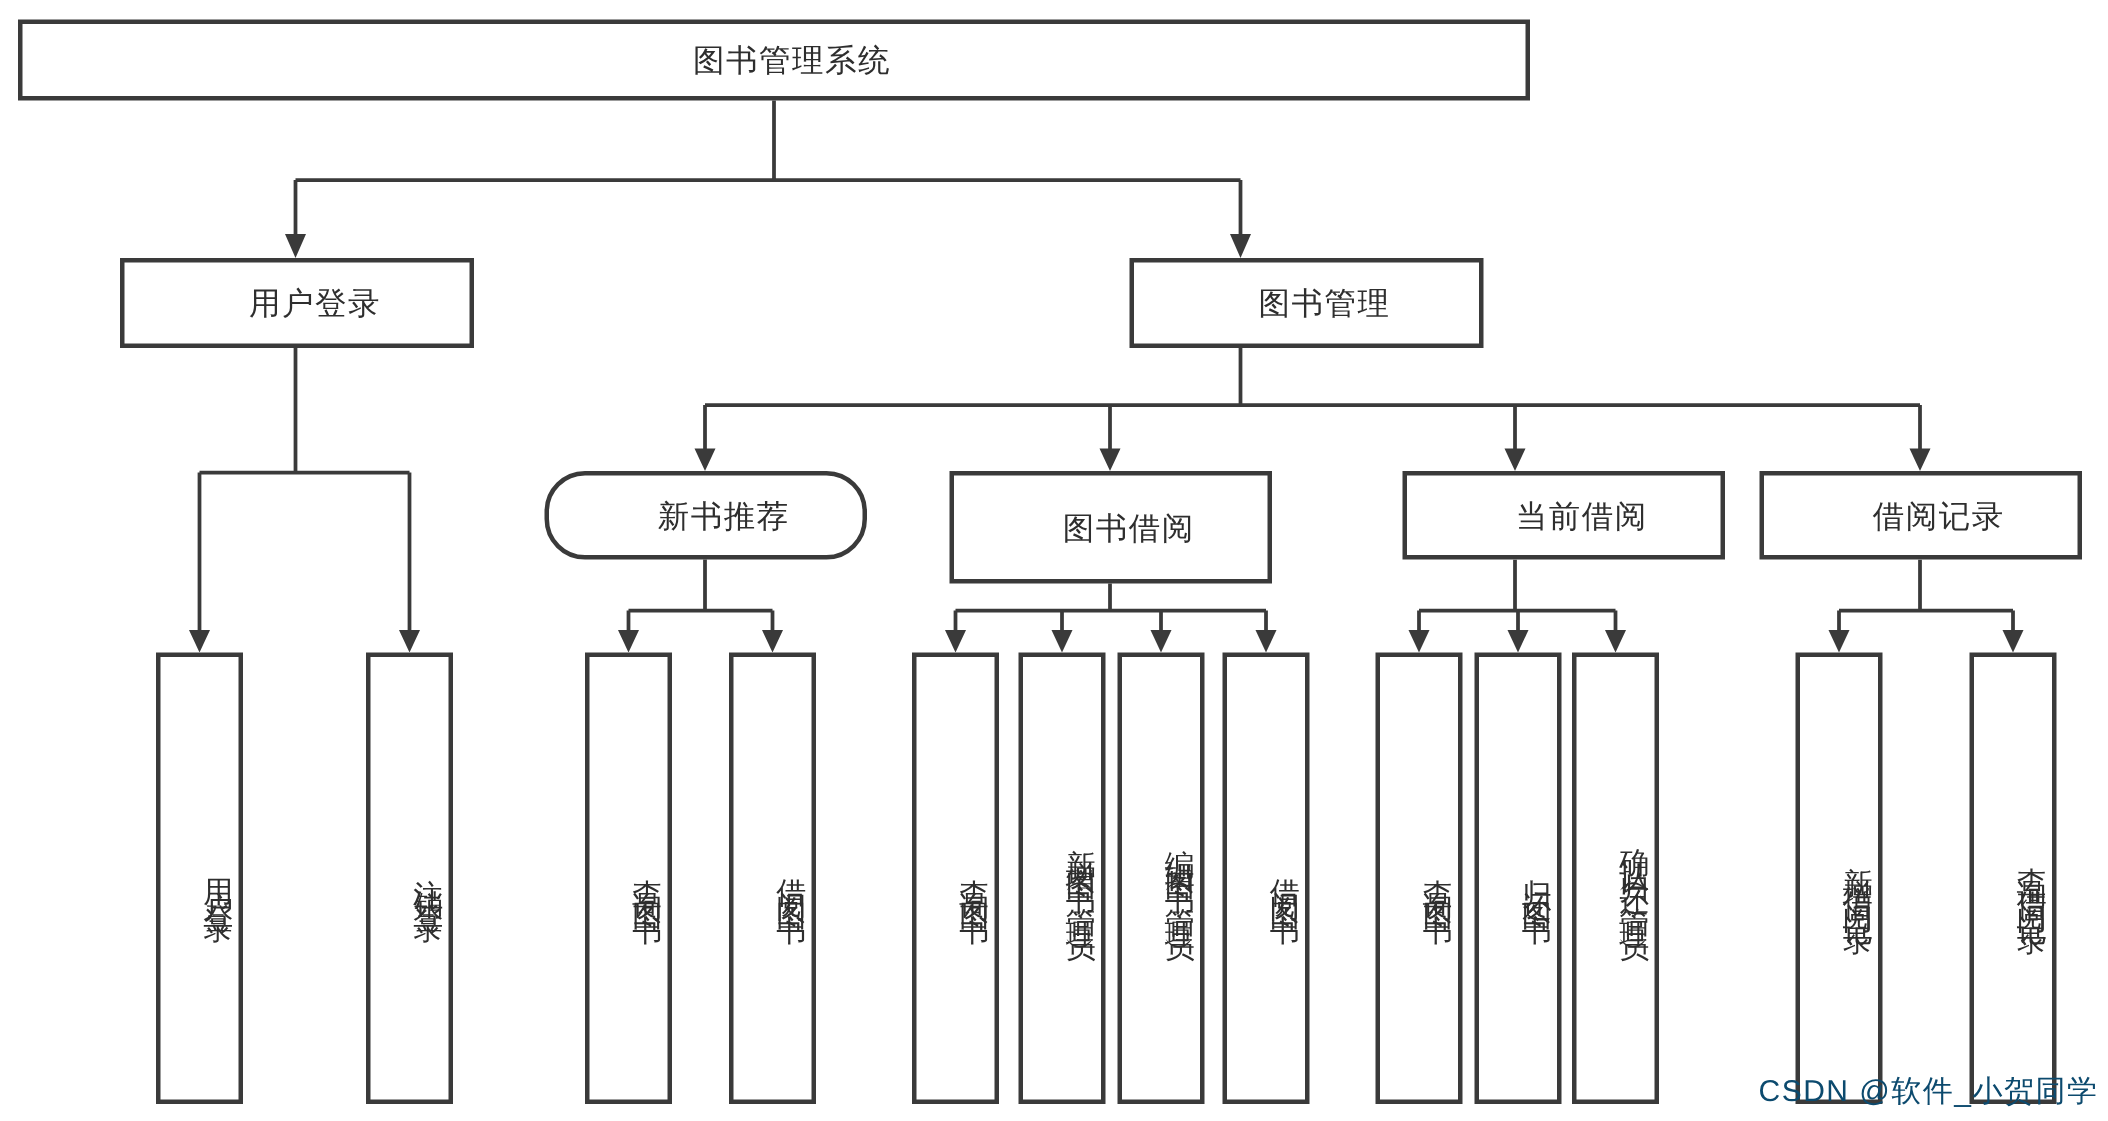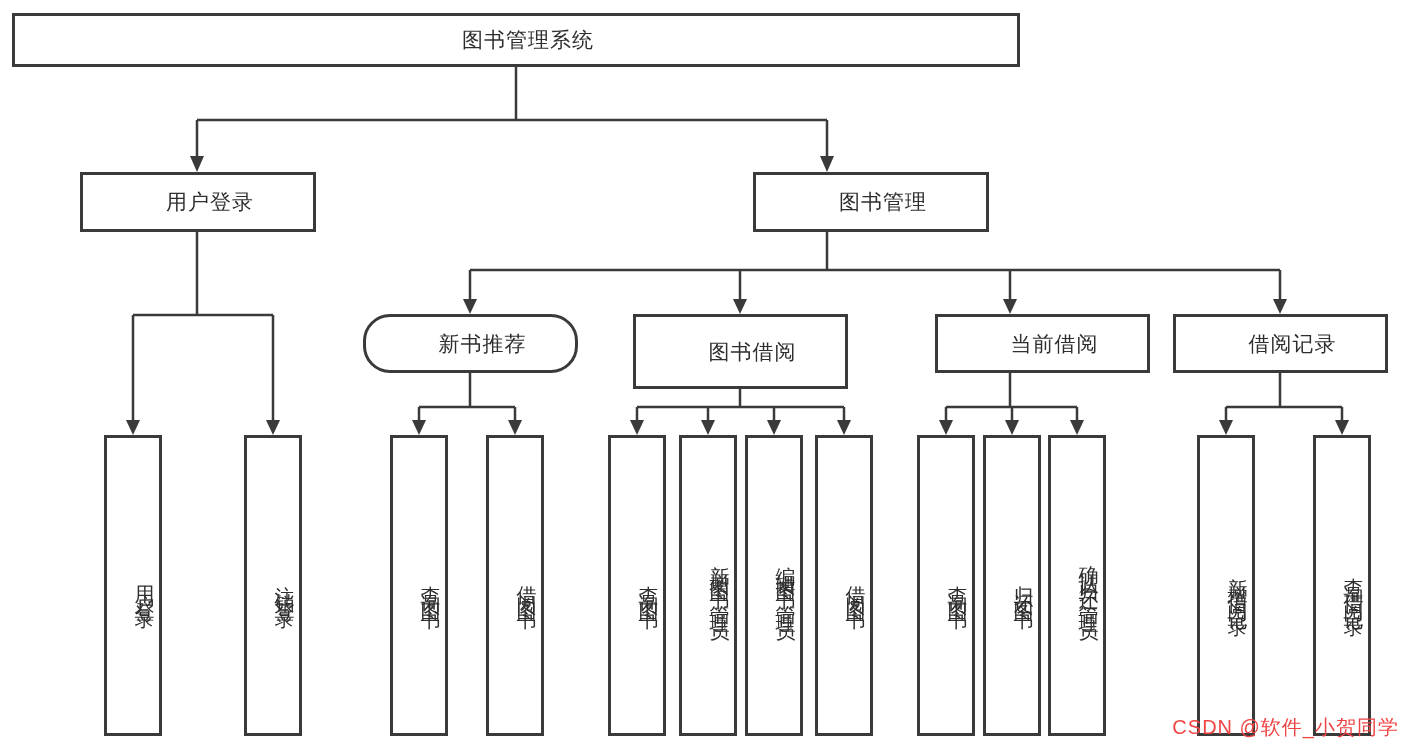--- a/index.html
+++ b/index.html
@@ -40,21 +40,21 @@
     text-orientation: mixed;
     letter-spacing: 8px;
     line-height: 1;
     white-space: nowrap;
   }
   #watermark {
     position: absolute;
     right: 6px;
     top: 714px;
     font-size: 20px;
-    color: #ef4444;
+    color: #0c4a6e;
     letter-spacing: 1px;
     white-space: nowrap;
   }
 </style>
 </head>
 <body>
 
 <div id="canvas">
 
   <svg id="connectors" viewBox="0 0 1405 747" xmlns="http://www.w3.org/2000/svg">

